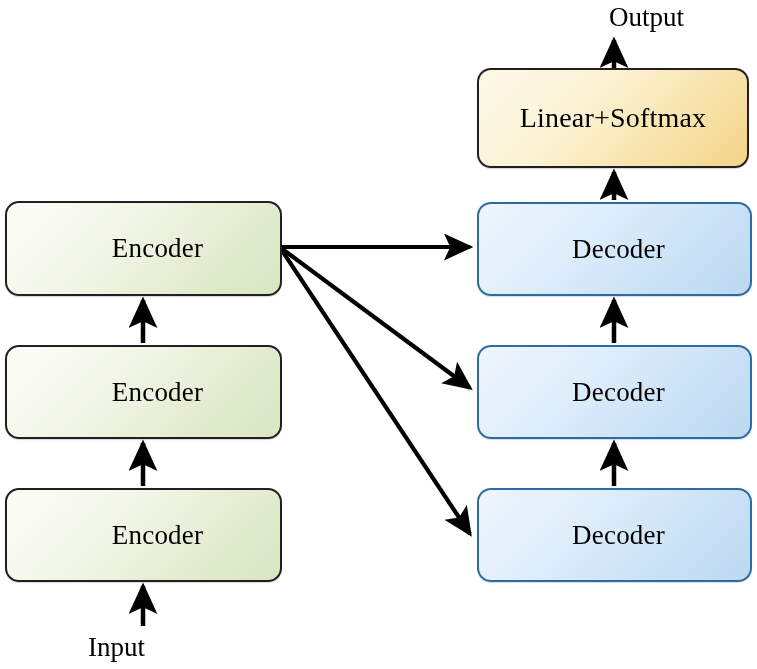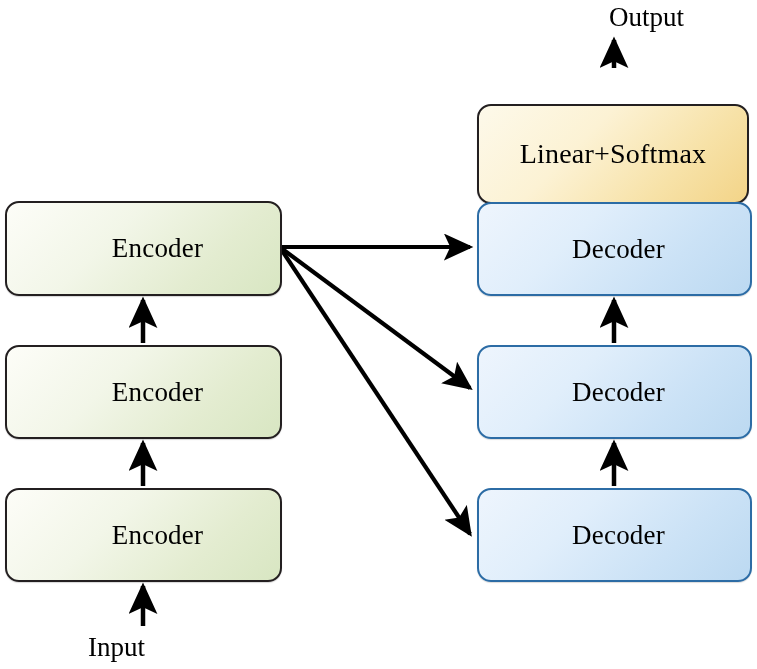--- a/index.html
+++ b/index.html
@@ -45,21 +45,20 @@
     background: linear-gradient(135deg, #eef5fd 0%, #e0eefb 35%, #cbe2f6 70%, #bcd9f1 100%);
     box-shadow: 0 1px 1px rgba(0,0,0,0.14);
     padding-left: 8px;
   }
   .decoder .node-label { font-size: 27px; }
 
   .linear-softmax {
     border: 2.5px solid #231f20;
     background: linear-gradient(135deg, #fdf9ea 0%, #fcf2d4 38%, #f7e2a8 72%, #f3d488 100%);
     box-shadow: 0 1px 1px rgba(0,0,0,0.16);
-    margin-top: 36px;
   }
   .linear-softmax .node-label { font-size: 28px; }
 
   .io-label {
     position: absolute;
     font-family: "Liberation Serif", serif;
     font-size: 27px;
     color: #000000;
     white-space: nowrap;
   }

